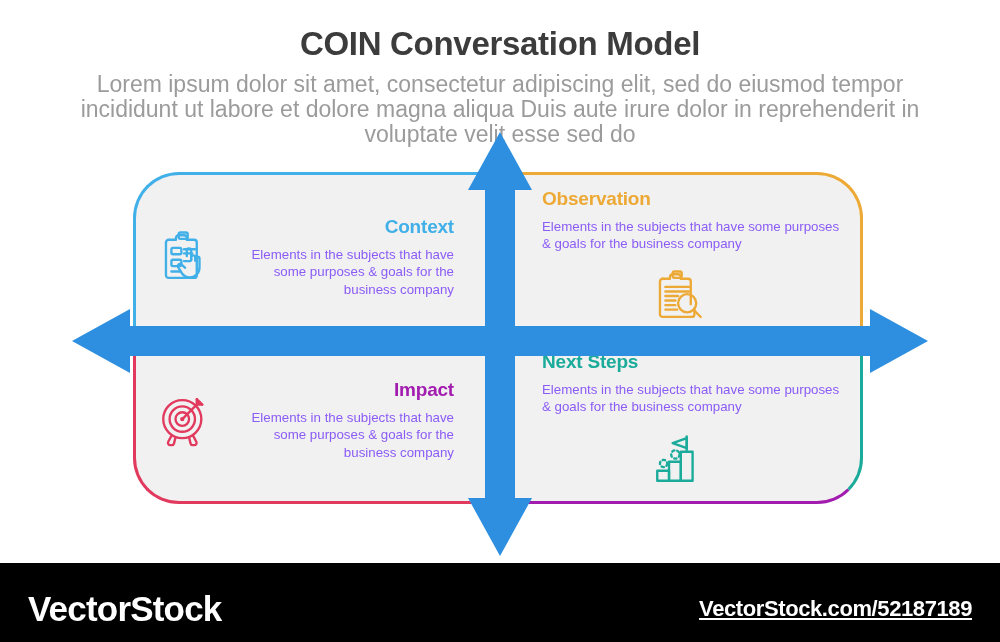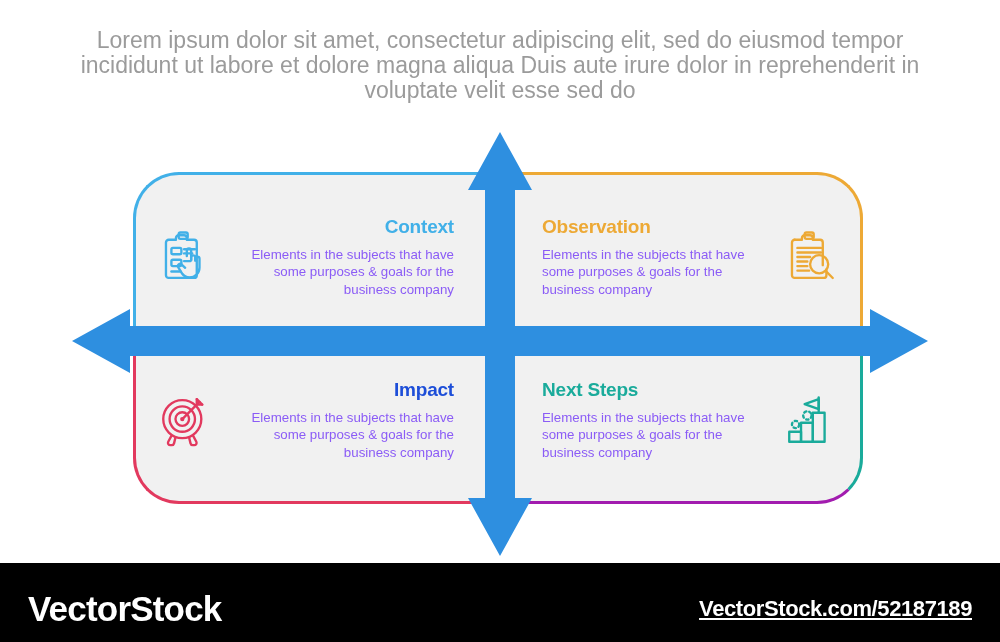--- a/index.html
+++ b/index.html
@@ -92,21 +92,21 @@
   .quad-inner {
     display: flex;
     align-items: center;
     width: 100%;
     padding: 0 18px;
     gap: 12px;
   }
   .quad.tl .quad-inner,
   .quad.bl .quad-inner { flex-direction: row; justify-content: flex-start; }
   .quad.tr .quad-inner,
-  .quad.br .quad-inner { flex-direction: row; justify-content: flex-end; }
+  .quad.br .quad-inner { flex-direction: column; justify-content: flex-end; }
 
   .icon-box {
     width: 62px;
     height: 62px;
     flex: 0 0 62px;
     display: flex;
     align-items: center;
     justify-content: center;
   }
   .icon-box svg { display: block; }
@@ -123,21 +123,21 @@
     letter-spacing: -0.2px;
   }
   .quad-desc {
     font-size: 13.3px;
     line-height: 17.5px;
     color: #8b5cf6;
   }
 
   .c-blue   { color: #41b0e8; }
   .c-orange { color: #eda935; }
-  .c-red    { color: #1d4ed8; }
+  .c-red    { color: #a21caf; }
   .c-teal   { color: #1aab9b; }
 
   
   .arrow-h, .arrow-v {
     position: absolute;
     pointer-events: none;
   }
   .arrow-h {
     left: 72px;
     top: 303px;
@@ -177,20 +177,21 @@
     letter-spacing: -0.4px;
     text-decoration: underline;
   }
 </style>
 </head>
 <body>
 
 <div id="stage">
 
   <div class="header">
+    <div class="title">COIN Conversation Model</div>
     <div class="subtitle">Lorem ipsum dolor sit amet, consectetur adipiscing elit, sed do eiusmod tempor incididunt ut labore et dolore magna aliqua Duis aute irure dolor in reprehenderit in voluptate velit esse sed do</div>
   </div>
 
   <div class="card">
     <div class="quad-grid">
 
       <div class="quad tl">
         <div class="quad-inner">
           <div class="icon-box">
             <svg width="58" height="58" viewBox="0 0 64 64" fill="none" stroke="#41b0e8" stroke-width="2.6" stroke-linecap="round" stroke-linejoin="round">

